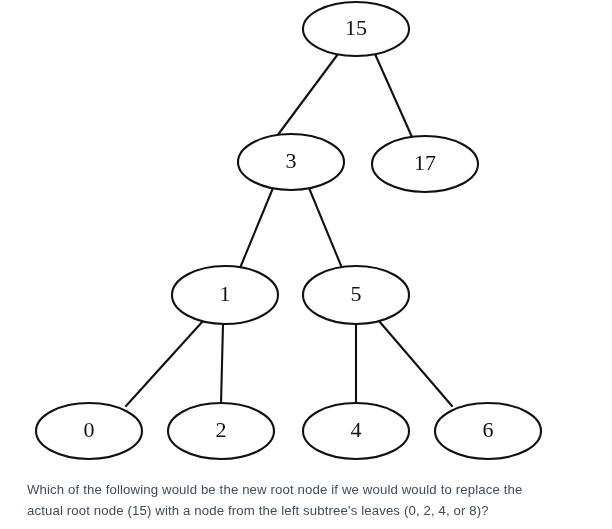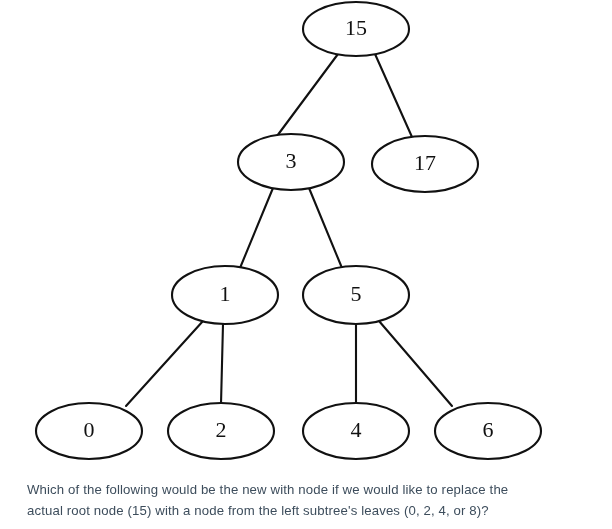--- a/index.html
+++ b/index.html
@@ -107,17 +107,17 @@
         <text class="node-label" x="356" y="432">4</text>
       </g>
       <g>
         <ellipse class="node-ellipse" cx="488" cy="431" rx="53" ry="28"></ellipse>
         <text class="node-label" x="488" y="432">6</text>
       </g>
     </g>
   </svg>
 
   <div id="caption" style="color: rgb(61, 77, 92);">
-    <span class="cap-line">Which of the following would be the new with node if we would like to replace the</span>
+    <span class="cap-line">Which of the following would be the new root node if we would would to replace the</span>
     <span class="cap-line">actual root node (15) with a node from the left subtree's leaves (0, 2, 4, or 8)?</span>
   </div>
 
 </div>
 
 </body></html>

